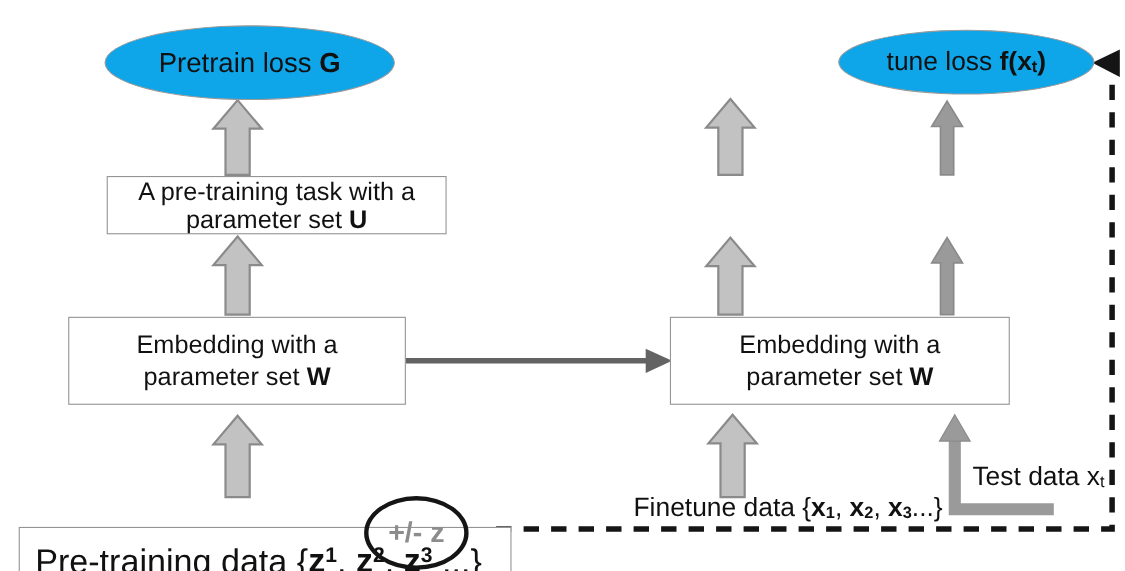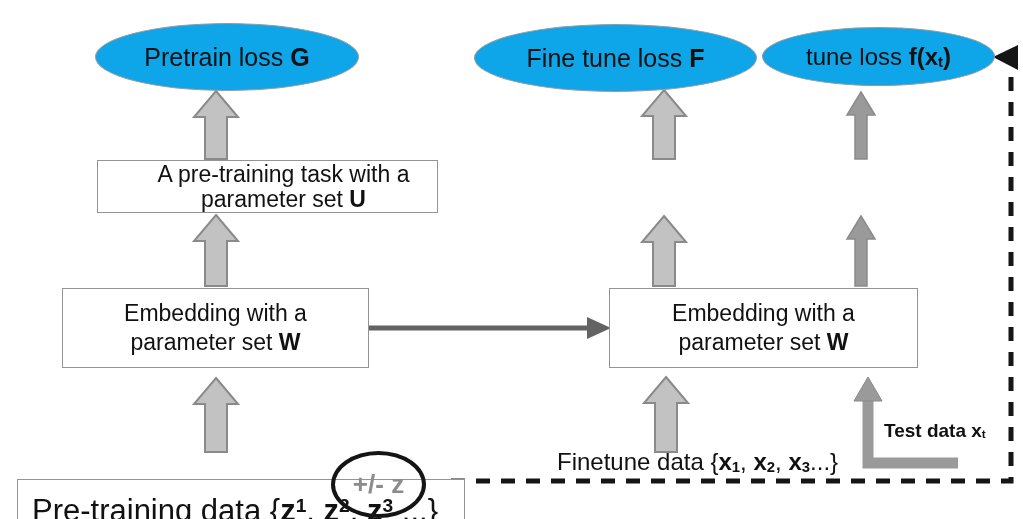--- a/index.html
+++ b/index.html
@@ -41,22 +41,22 @@
   #pm-ellipse{
     position:absolute;
     border:4.5px solid #151515;
     border-radius:50%;
     display:flex;align-items:center;justify-content:center;
     background:transparent;
     font-weight:bold;
     font-size:26px;
     color:#8c8c8c;
   }
-  #finetune-label{font-size:24px;text-align:left;}
-  #test-data-label{font-weight:bold;font-size:19px;}
+  #finetune-label{font-size:24px;text-align:right;}
+  #test-data-label{font-weight:normal;font-size:24px;}
 </style>
 </head>
 <body>
 
 <div id="canvas">
 
   <svg id="arrow-layer" viewBox="0 0 1023 519" xmlns="http://www.w3.org/2000/svg">
 
     <polygon points="216,91 238,117 227,117 227,159 205,159 205,117 194,117" fill="#c2c2c2" stroke="#8a8a8a" stroke-width="2"></polygon>
     <polygon points="216,215 238,241 227,241 227,286 205,286 205,241 194,241" fill="#c2c2c2" stroke="#8a8a8a" stroke-width="2"></polygon>
@@ -75,29 +75,26 @@
     <polygon points="611,328 587,317 587,339" fill="#636363"></polygon>
 
     <path d="M 451,481 L 1011,481 L 1011,68" fill="none" stroke="#151515" stroke-width="5" stroke-dasharray="14 11"></path>
     <polygon points="993,57 1018,45 1018,70" fill="#151515"></polygon>
   </svg>
 
   <div class="ellipse" id="pretrain-loss" style="left:95px;top:23px;width:262px;height:66px;">
     <span><span>Pretrain loss </span><b>G</b></span>
   </div>
 
-  <div class="ellipse" id="finetune-loss" style="left:474px;top:24px;width:281px;height:66px;">
-    <span><span>Fine tune loss </span><b>F</b></span>
-  </div>
 
   <div class="ellipse" id="test-loss" style="left:762px;top:27px;width:231px;height:57px;font-size:24px;">
     <span><span>tune loss </span><b><span>f(x</span><span class="sb">t</span><span>)</span></b></span>
   </div>
 
-  <div class="box" style="left:97px;top:160px;width:307px;height:51px;line-height:25px;padding-left:32px;">
+  <div class="box" style="left:97px;top:160px;width:307px;height:51px;line-height:25px;">
     <div>A pre-training task with a</div>
     <div><span>parameter set </span><b>U</b></div>
   </div>
 
 
   <div class="box" style="left:62px;top:288px;width:305px;height:78px;line-height:29px;">
     <div>Embedding with a</div>
     <div><span>parameter set </span><b>W</b></div>
   </div>
 

